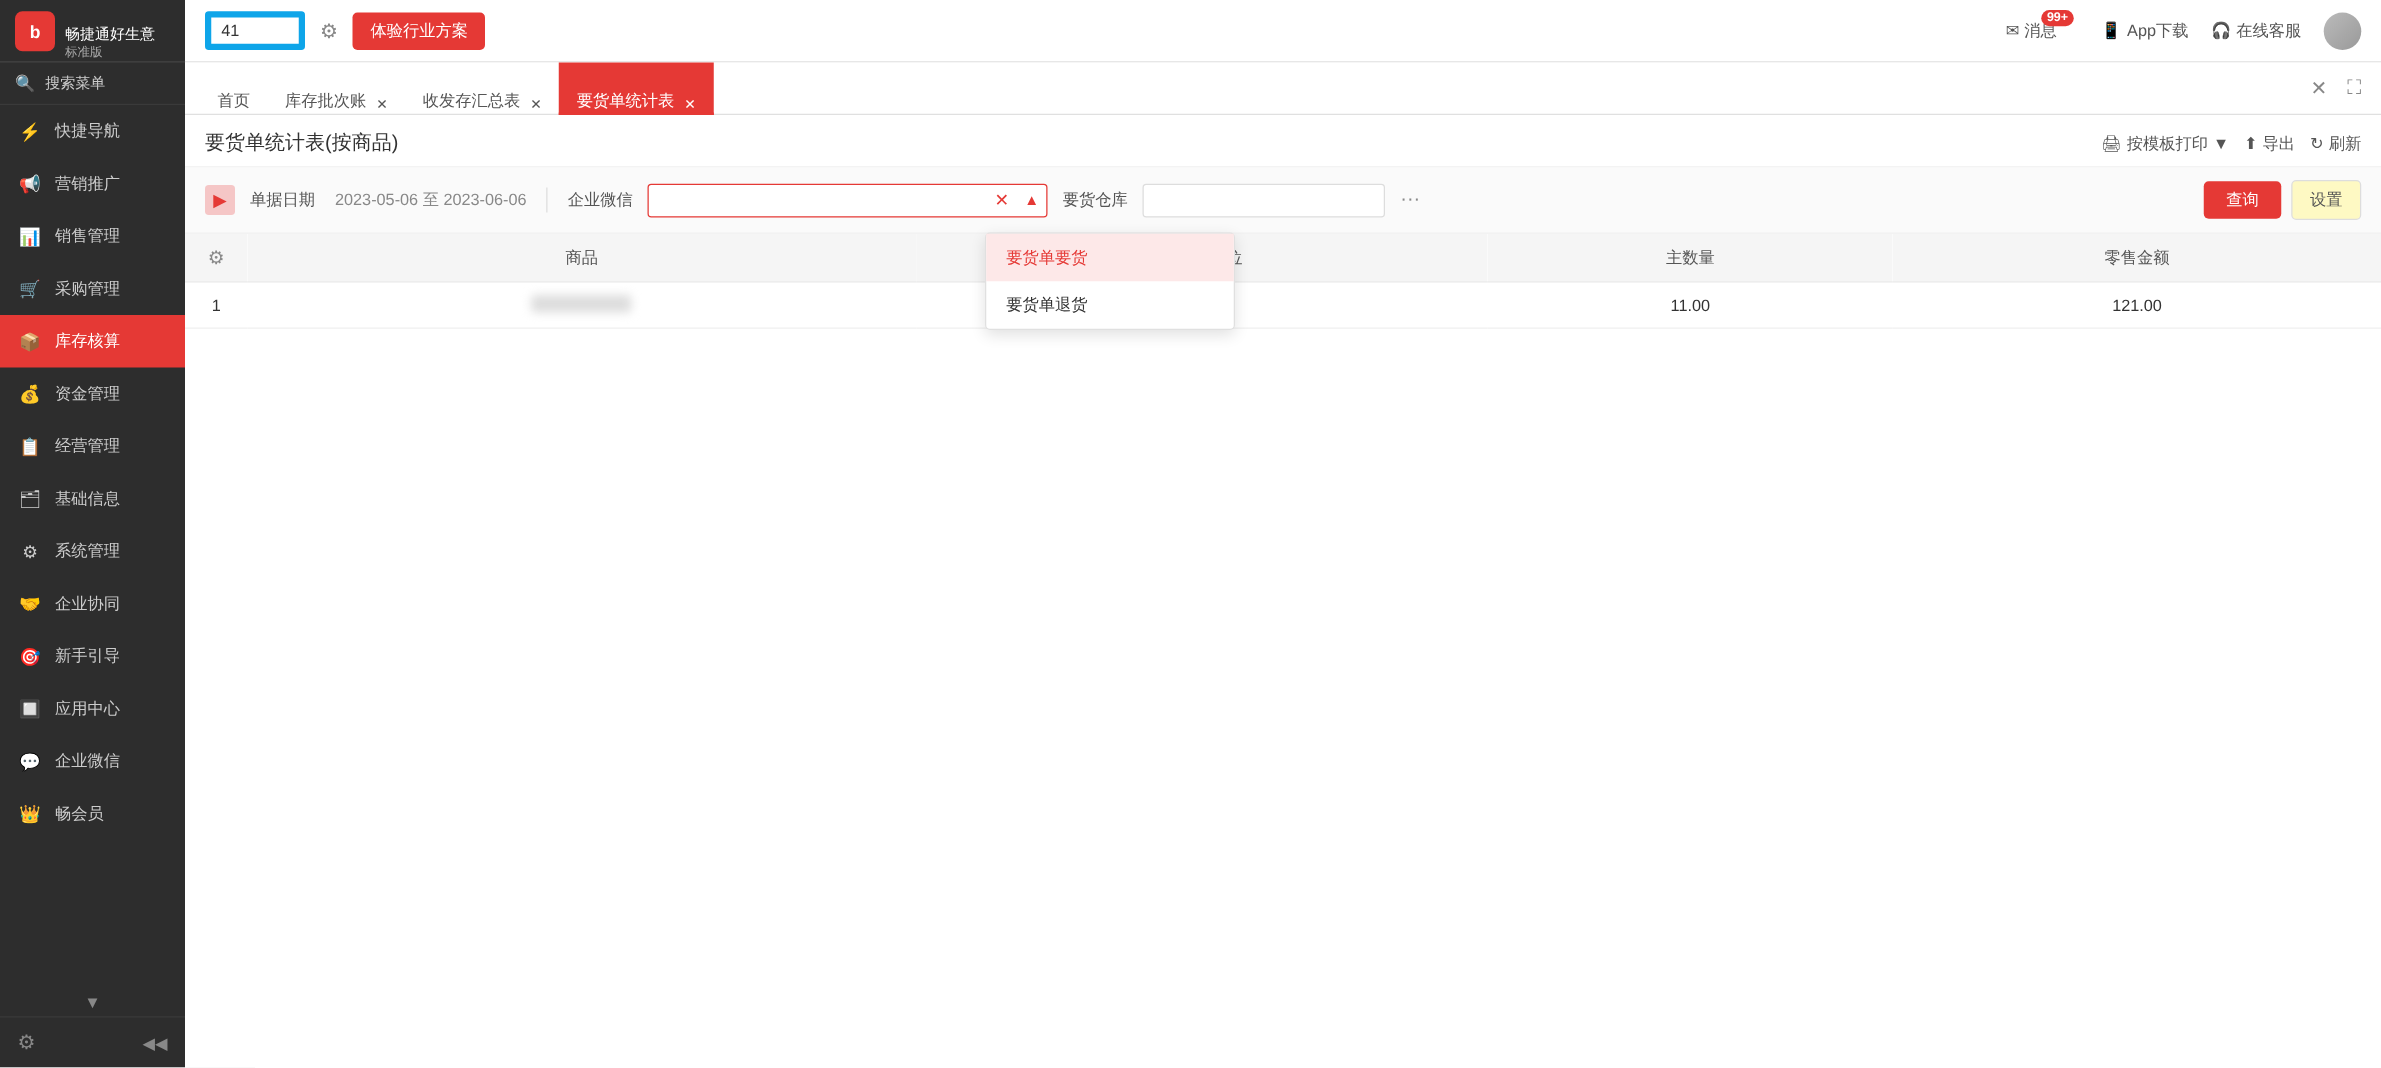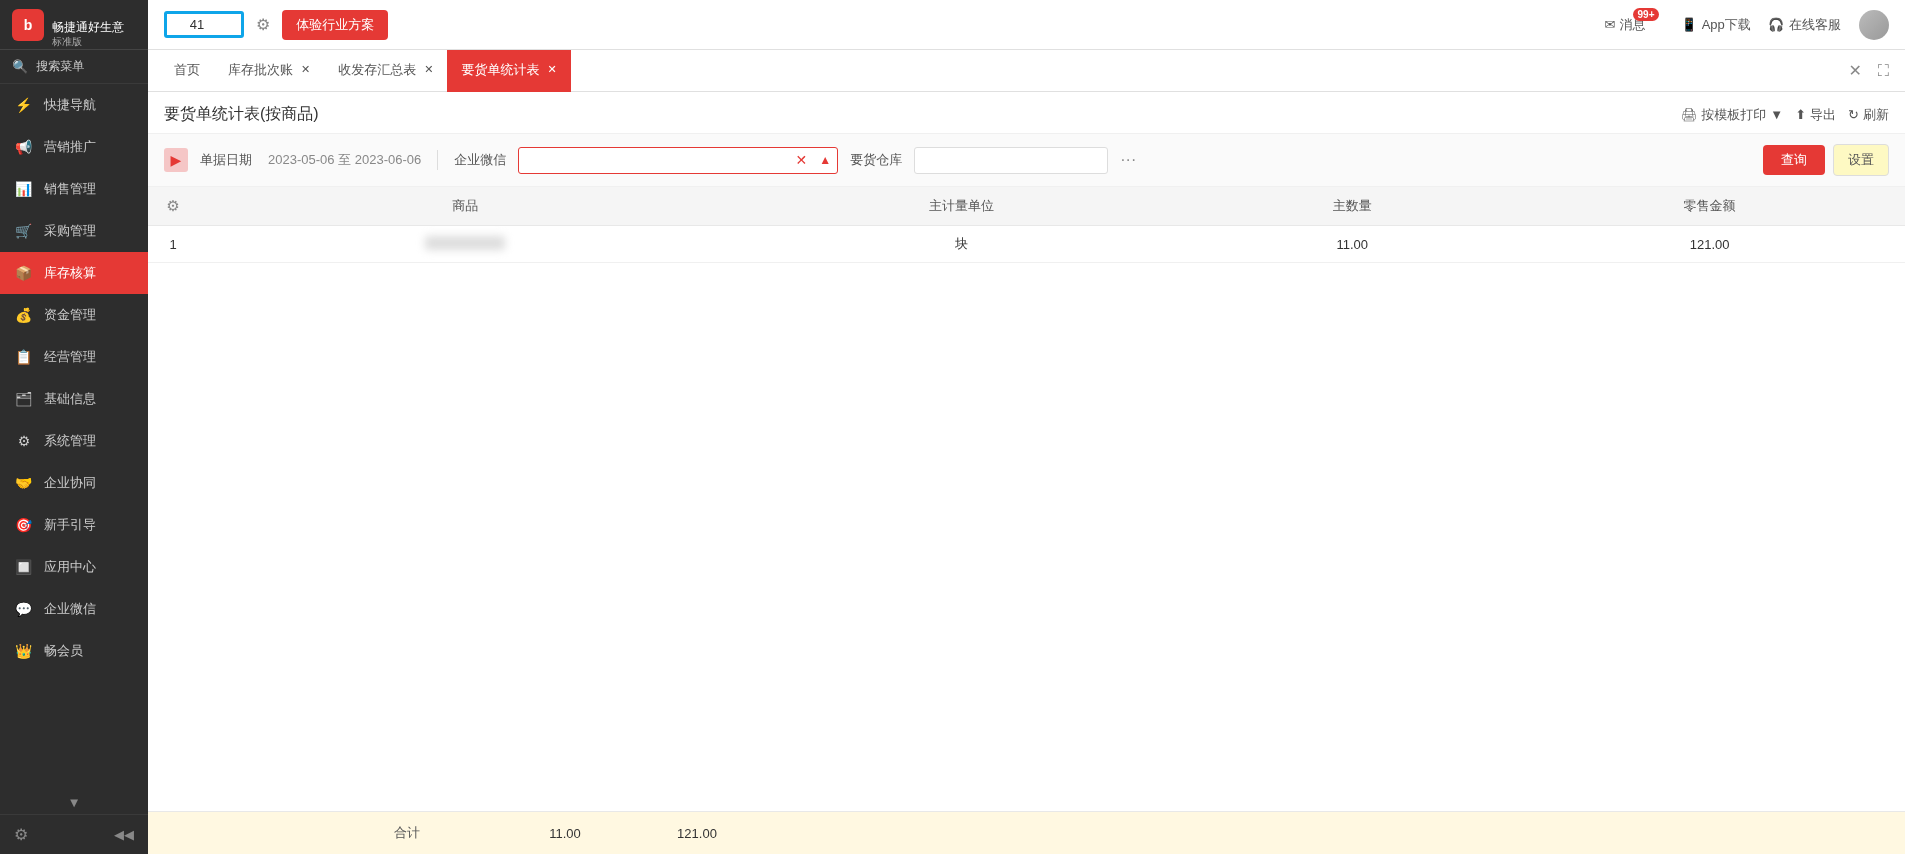--- a/index.html
+++ b/index.html
@@ -84,26 +84,25 @@
       height: 50px;
       border-bottom: 1px solid #e0e0e0;
       flex-shrink: 0;
     }
     .topbar-left { display: flex; align-items: center; gap: 12px; }
     .topbar-account {
       display: flex; align-items: center; gap: 6px;
       font-size: 13px; color: #333;
     }
     .topbar-account-select {
-      border: 3px solid #0ea5e9; border-radius: 3px;
+      border: 5px solid #0ea5e9; border-radius: 3px;
       padding: 3px 22px 3px 8px; font-size: 13px;
       background: #fff; cursor: pointer; position: relative;
       color: #333; min-width: 80px;
       appearance: none;
-      text-align: center;
     }
     .topbar-gear { color: #888; cursor: pointer; font-size: 16px; }
     .topbar-industry-btn {
       background: #e53935; color: #fff;
       border: none; border-radius: 4px;
       padding: 6px 14px; font-size: 13px;
       cursor: pointer;
     }
     .topbar-right { display: flex; align-items: center; gap: 18px; }
     .topbar-badge-item { display: flex; align-items: center; gap: 4px; color: #555; font-size: 13px; cursor: pointer; position: relative; }
@@ -121,21 +120,21 @@
       background: #fff;
       display: flex;
       align-items: center;
       border-bottom: 1px solid #e0e0e0;
       padding: 0 12px;
       height: 42px;
       flex-shrink: 0;
       gap: 0;
     }
     .tab {
-      display: flex; align-items: center; gap: 6px;
+      display: flex; align-items: flex-end; gap: 6px;
       padding: 0 14px;
       height: 42px;
       font-size: 13px;
       color: #555;
       cursor: pointer;
       border-bottom: 2px solid transparent;
       white-space: nowrap;
       font-family: Liberation Serif, serif;
     }
     .tab.active {
@@ -473,20 +472,24 @@
       <span class="filter-warehouse-label">要货仓库</span>
       <input class="filter-warehouse-input" type="text" value="" style="">
 
       <span class="filter-more-btn">···</span>
 
       <div class="filter-right">
         <button class="btn-query">查询</button>
         <button class="btn-settings">设置</button>
       </div>
 
+      <div class="dropdown-overlay">
+        <div class="dropdown-item selected">要货单要货</div>
+        <div class="dropdown-item">要货单退货</div>
+      </div>
     </div>
 
     <div class="table-wrapper">
       <table>
         <thead>
           <tr>
             <th>
               <span class="th-gear">⚙</span>
             </th>
             <th>
@@ -510,20 +513,15 @@
               <span class="cell-blurred"></span>
             </td>
             <td>块</td>
             <td>11.00</td>
             <td>121.00</td>
           </tr>
         </tbody>
       </table>
     </div>
 
-    <div class="table-footer">
-      <span style="margin-left:230px; color:#555;">合计</span>
-      <span style="margin-left:100px; min-width:90px; text-align:center;">11.00</span>
-      <span style="margin-left:42px; min-width:90px; text-align:center;">121.00</span>
-    </div>
 
   </div>
 </div>
 
 </body></html>

